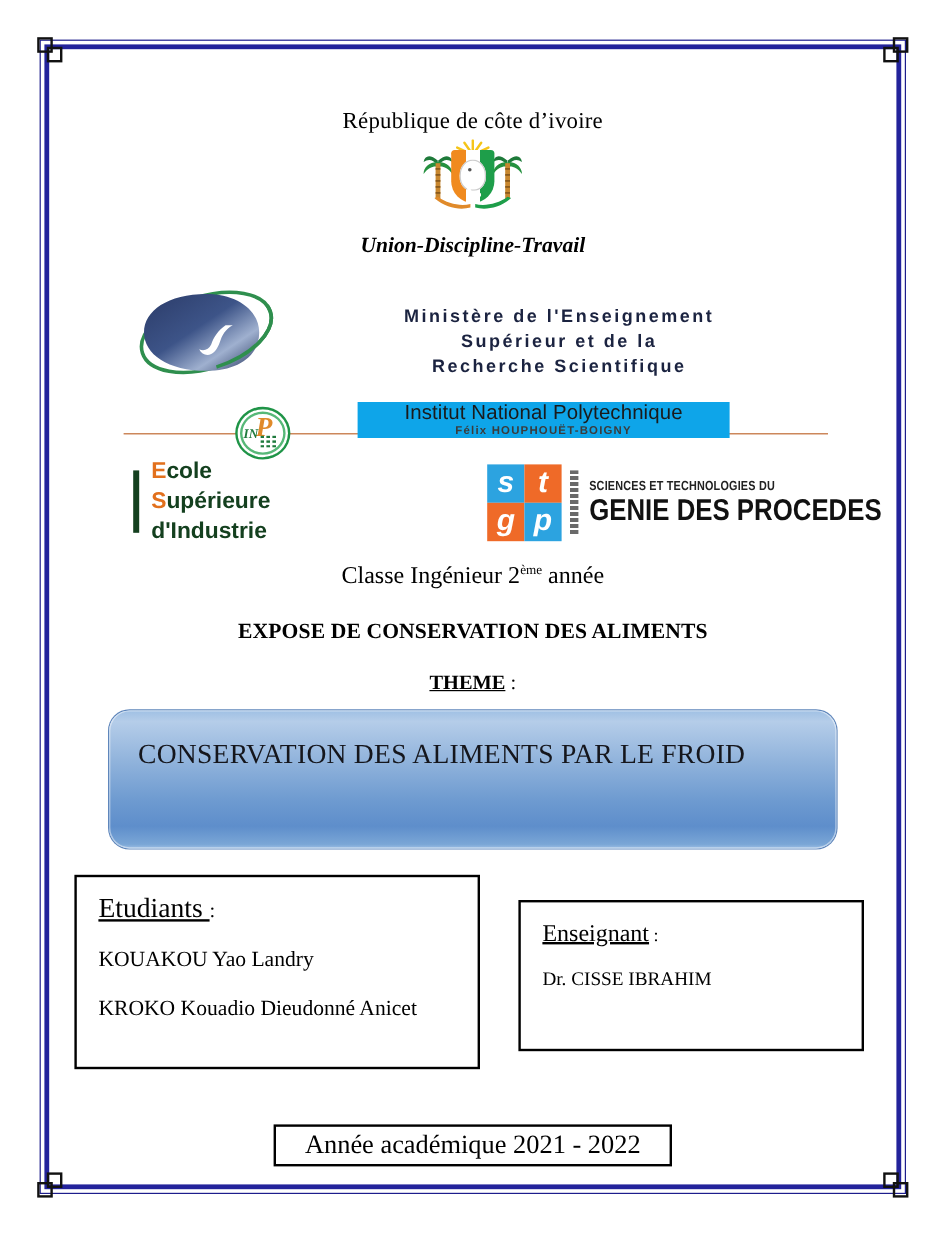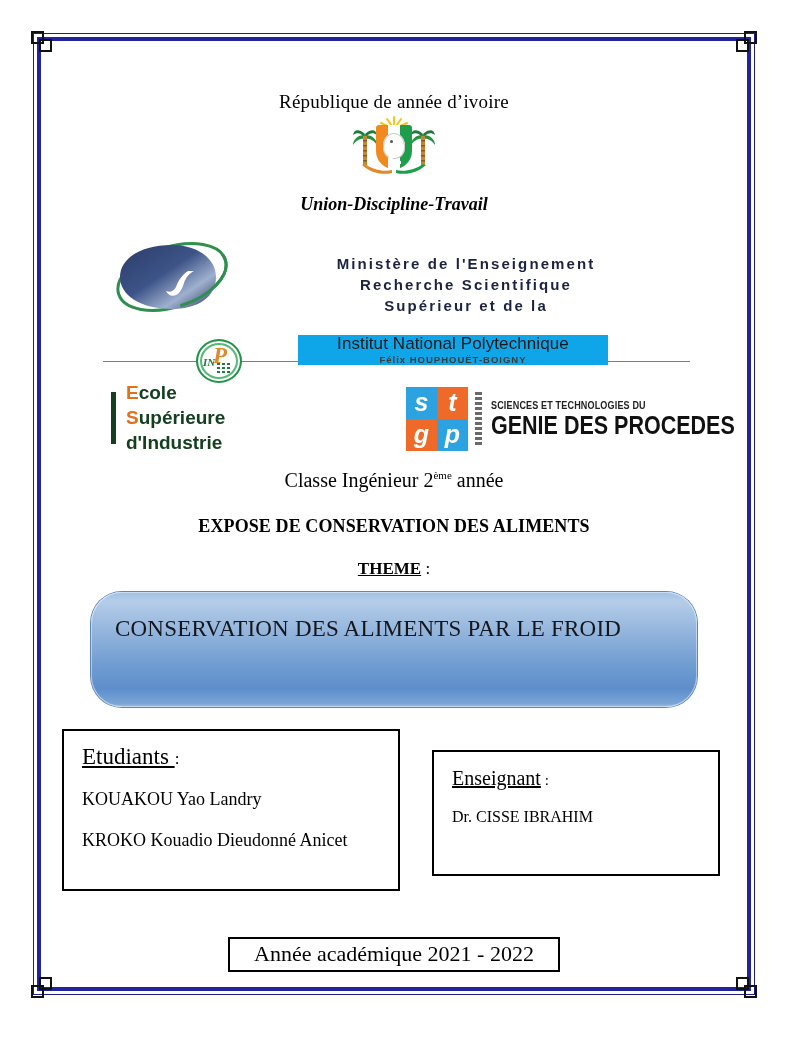--- a/index.html
+++ b/index.html
@@ -353,21 +353,21 @@
     margin-top: 22px;
   }
   .theme-line .u { text-decoration: underline; }
   .theme-line .colon { font-weight: normal; }
 
   
   .title-box {
     margin: 13px auto 0 auto;
     width: 606px;
     height: 115px;
-    border-radius: 31px;
+    border-radius: 17px;
     background:
       linear-gradient(to bottom,
         #9fc0e4 0%,
         #b5cde9 8%,
         #8fb2db 38%,
         #6d9ad0 66%,
         #5e8ecb 84%,
         #7aa6d6 97%,
         #9cbde3 100%);
     box-shadow: inset 0 0 0 1px rgba(255,255,255,0.45), 0 0 0 1px #5f86bb;
@@ -448,21 +448,21 @@
 <div class="corner-mark tl2"></div>
 <div class="corner-mark tr"></div>
 <div class="corner-mark tr2"></div>
 <div class="corner-mark bl"></div>
 <div class="corner-mark bl2"></div>
 <div class="corner-mark br"></div>
 <div class="corner-mark br2"></div>
 
 <div class="content">
 
-  <div class="republic-line">République de année d’ivoire</div>
+  <div class="republic-line">République de côte d’ivoire</div>
 
   <div class="coat-of-arms">
     <svg class="coa-sun" viewBox="0 0 36 14">
       <g stroke="#f5c518" stroke-width="2" stroke-linecap="round">
         <line x1="18" y1="13" x2="18" y2="1"></line>
         <line x1="18" y1="13" x2="11" y2="3"></line>
         <line x1="18" y1="13" x2="25" y2="3"></line>
         <line x1="18" y1="13" x2="5" y2="7"></line>
         <line x1="18" y1="13" x2="31" y2="7"></line>
         <line x1="18" y1="13" x2="1" y2="12"></line>
@@ -530,22 +530,22 @@
                C38 55, 48 60, 62 60
                C76 60, 84 54, 84 46
                C84 38, 76 32, 62 32 Z" fill="url(#mgrad)"></path>
       <path d="M84 40 C80 42, 76 46, 74 52 C72 58, 70 62, 66 64
                C62 66, 58 64, 56 60 C60 62, 64 60, 66 56
                C68 50, 72 44, 78 40 Z" fill="#ffffff"></path>
       <ellipse cx="62" cy="46" rx="56" ry="30" fill="none" stroke="#2f8f4e" stroke-width="3" stroke-dasharray="70 200" transform="rotate(-18 62 46)"></ellipse>
     </svg>
     <div class="ministry-text">
       <div>Ministère de l'Enseignement</div>
+      <div>Supérieur et de la</div>
       <div>Recherche Scientifique</div>
-      <div>Supérieur et de la</div>
     </div>
   </div>
 
   <div class="inp-band">
     <div class="inp-rule"></div>
     <div class="inp-emblem">
       <span class="p-letter">P</span>
       <span class="in-letter">IN</span>
       <svg class="dots" viewBox="0 0 14 10">
         <g fill="#1f7a3d">

